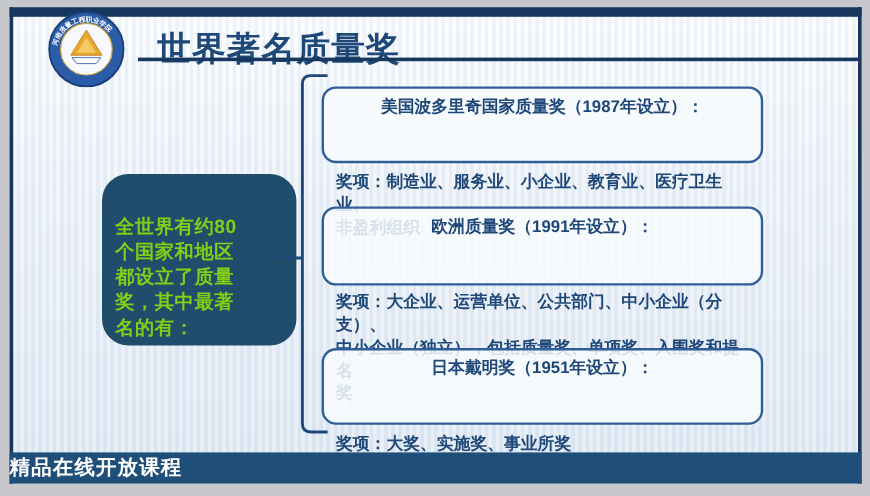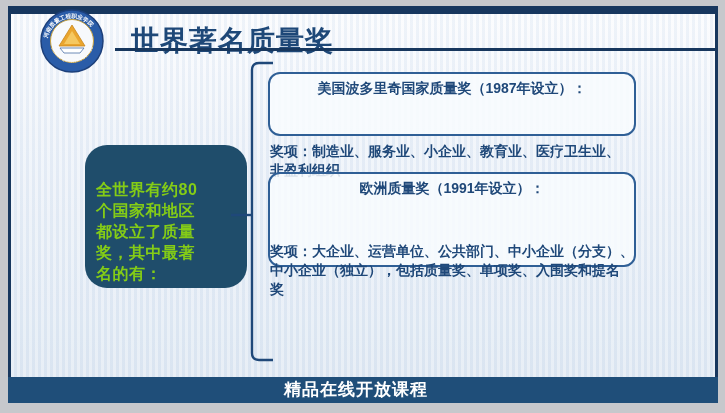--- a/index.html
+++ b/index.html
@@ -21,21 +21,21 @@
       linear-gradient(180deg,#fbfcfe 0%,#edf2f9 35%,#dde7f2 100%);
   }
   .top-bar{
     position:absolute;left:8px;top:6px;width:710px;height:8px;
     background:#17375e;
   }
   .footer-bar{
     position:absolute;left:8px;top:377px;width:710px;height:26px;
     background:#1f4e79;
     color:#ffffff;font-size:17px;font-weight:600;
-    line-height:26px;text-align:center;
+    line-height:26px;text-align:left;
     box-sizing:border-box;padding-right:14px;
     letter-spacing:1px;
   }
 
   .logo{position:absolute;left:40px;top:9px;width:64px;height:64px;}
 
   .page-title{
     position:absolute;left:131px;top:22px;
     font-size:28px;font-weight:bold;color:#1e4878;
     letter-spacing:1px;white-space:nowrap;
@@ -55,26 +55,26 @@
   }
 
   .brace{position:absolute;left:225px;top:55px;width:65px;height:312px;}
 
   .award-box{
     position:absolute;left:268px;width:368px;
     box-sizing:border-box;
     border:2px solid #2f5f96;border-radius:12px;
     background:rgba(248,251,254,0.85);
     color:#1f4879;font-weight:bold;font-size:14px;line-height:19px;
-    padding:5px 0;
+    padding:5px 10px;
   }
   .award-box .award-title{text-align:center;}
   .award-box .award-body{text-align:left;white-space:pre-line;margin-top:44px;}
   #award-baldrige{top:72px;height:64px;}
-  #award-efqm{top:172px;height:95px;}
+  #award-efqm{top:172px;height:66px;}
   #award-deming{top:290px;height:64px;}
 </style>
 </head>
 <body>
 
 <div class="stage">
 
   <div class="slide-bg"></div>
   <div class="top-bar"></div>
 
@@ -118,18 +118,22 @@
 非盈利组织</div>
   </div>
 
   <div class="award-box" id="award-efqm">
     <div class="award-title">欧洲质量奖（1991年设立）：</div>
     <div class="award-body">奖项：大企业、运营单位、公共部门、中小企业（分支）、
 中小企业（独立），包括质量奖、单项奖、入围奖和提名
 奖</div>
   </div>
 
+  <div class="award-box" id="award-deming">
+    <div class="award-title">日本戴明奖（1951年设立）：</div>
+    <div class="award-body">奖项：大奖、实施奖、事业所奖</div>
+  </div>
 
   <div class="footer-bar">
     <span>精品在线开放课程</span>
   </div>
 
 </div>
 
 </body></html>

